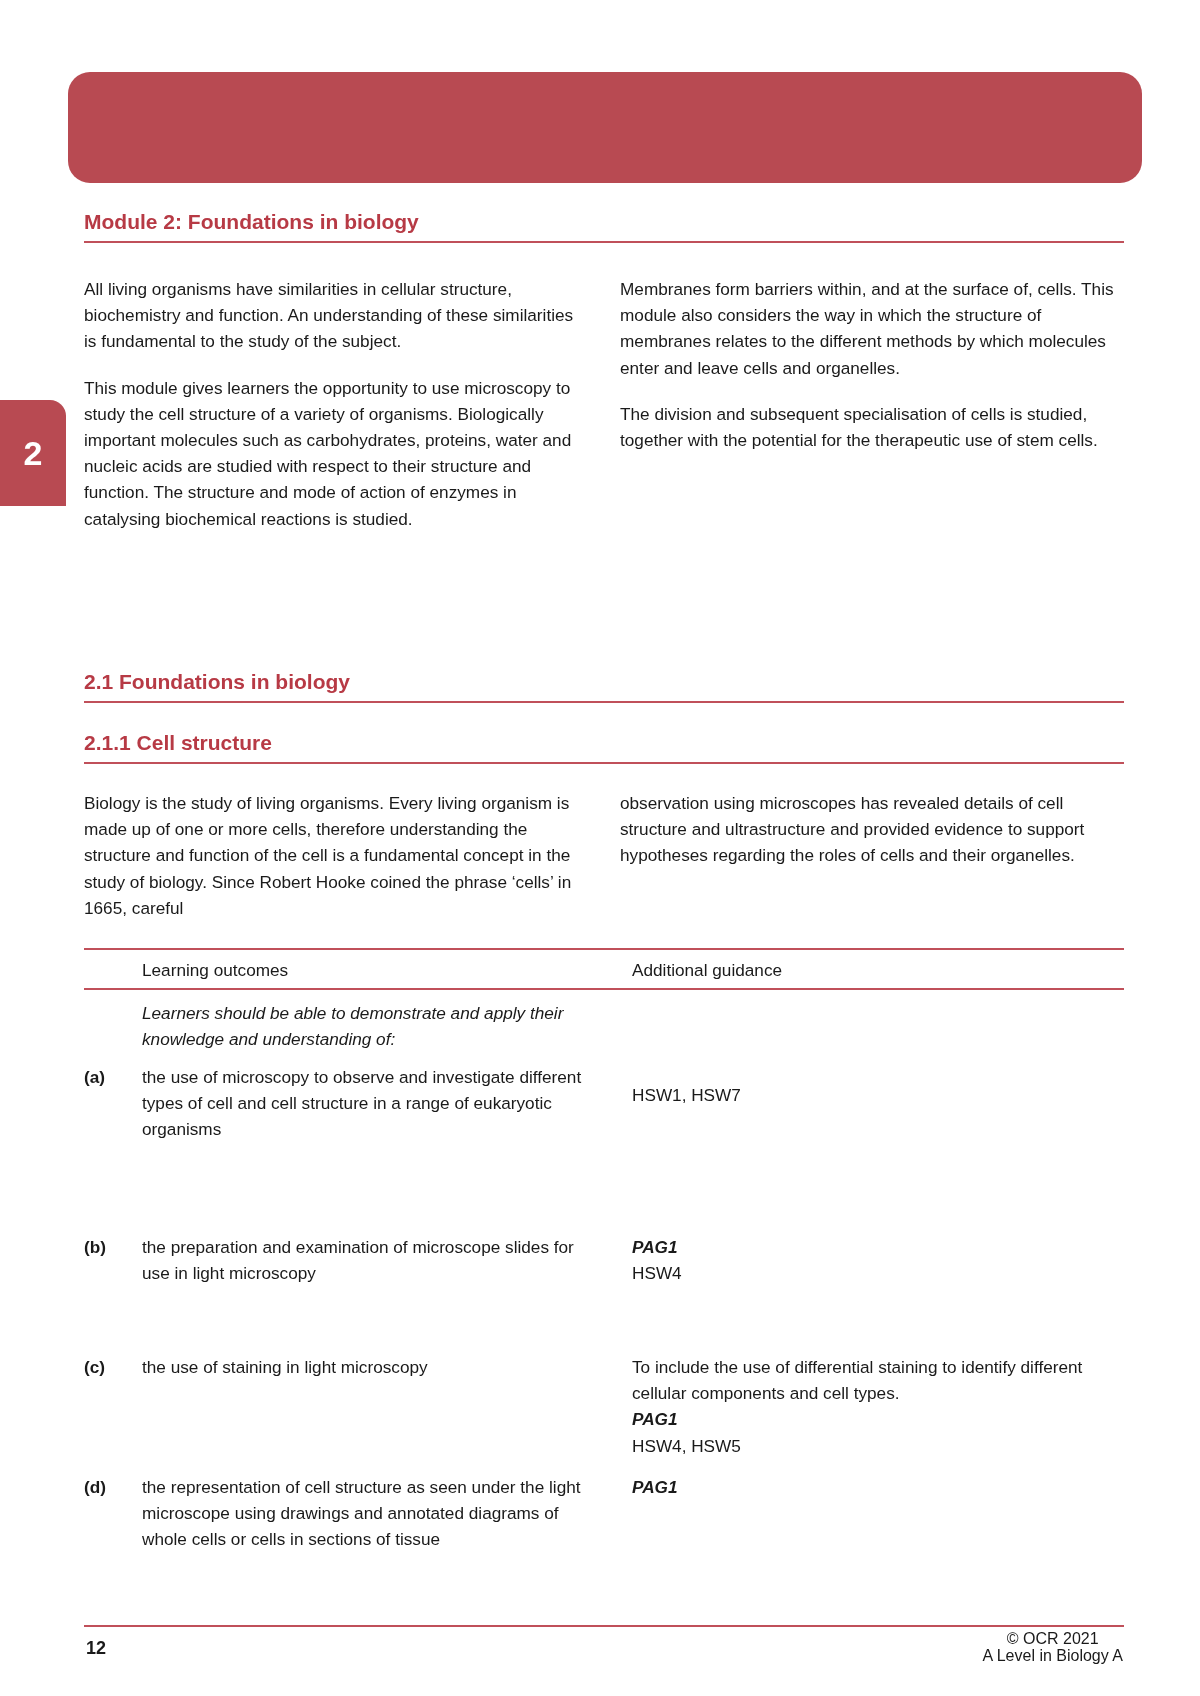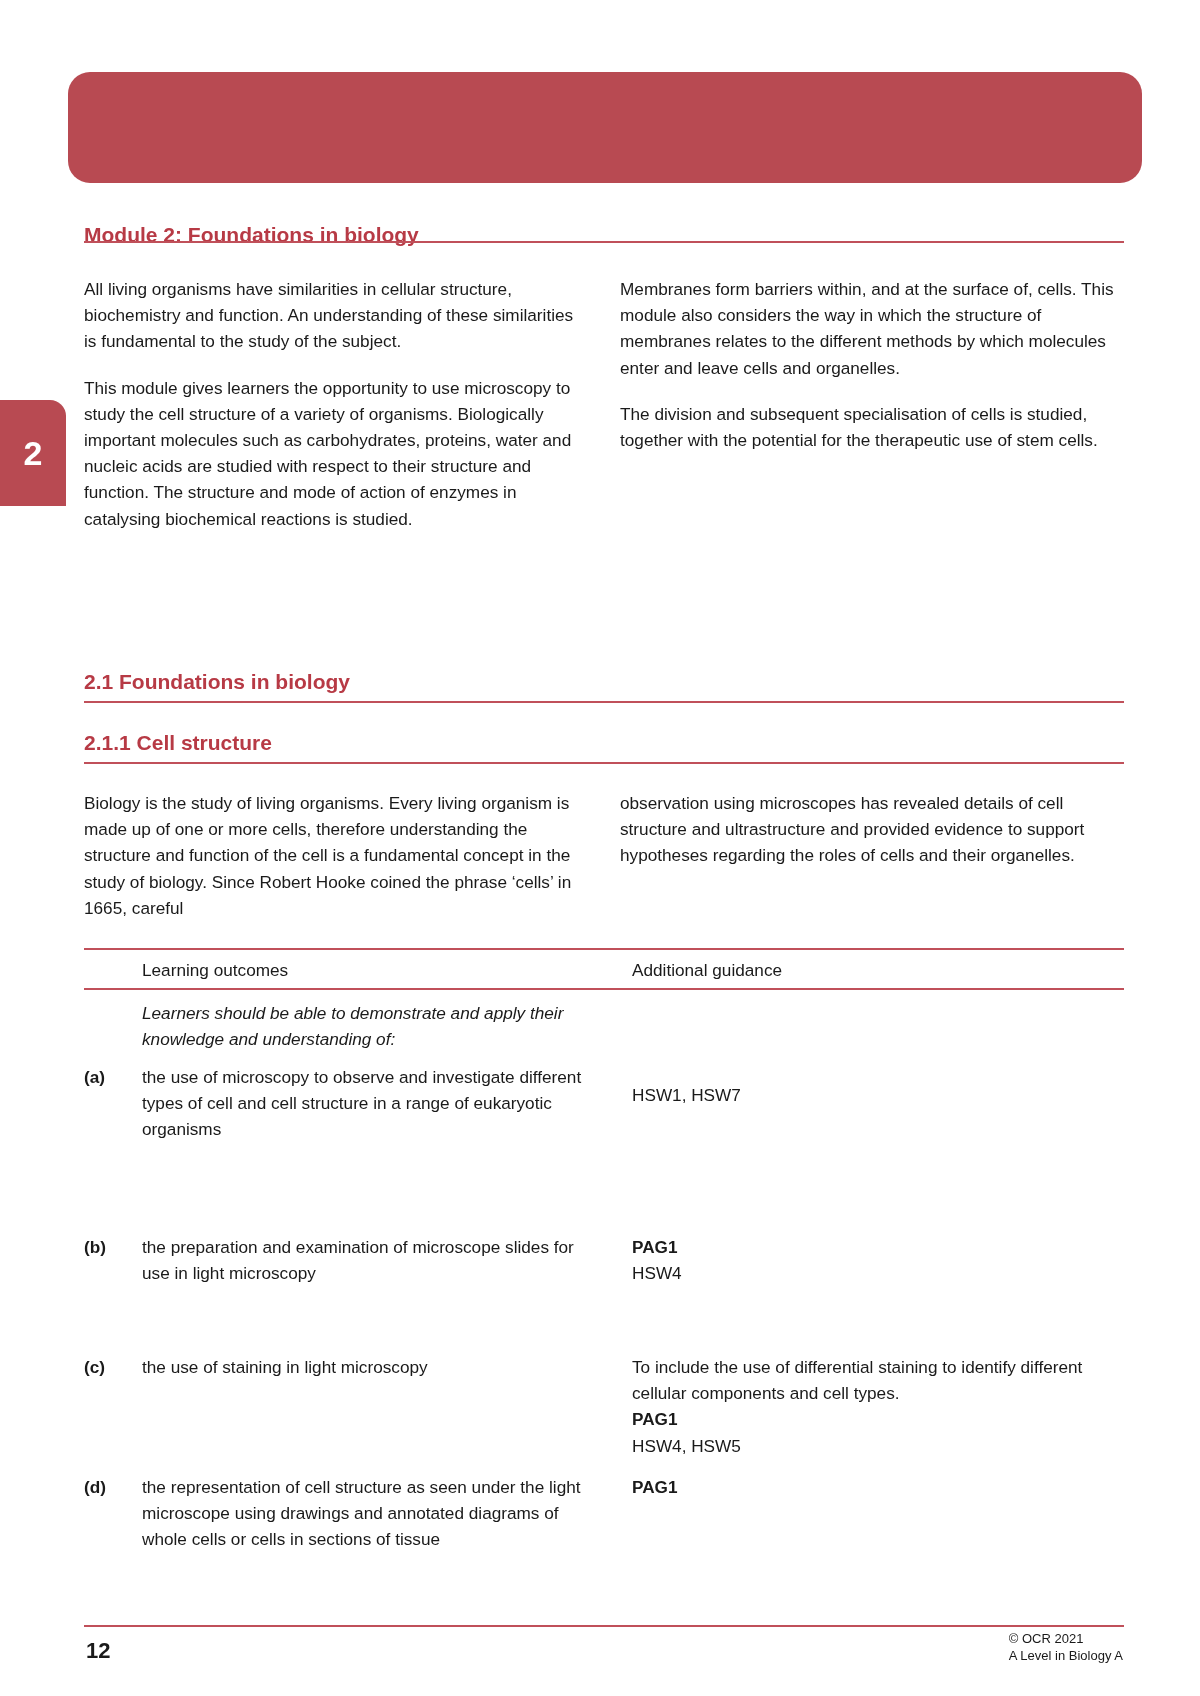--- a/index.html
+++ b/index.html
@@ -17,38 +17,38 @@
   .col p { margin: 8px 0 20px 0; }
   .left { left: 84px; }
   .right { left: 620px; width: 500px; }
   .table { position: absolute; left: 84px; width: 1040px; font-size: 17.2px; line-height: 26.2px; }
   .thead { position: absolute; top: 0; left: 0; width: 1040px; height: 38px; border-top: 2px solid #c0505a; border-bottom: 2px solid #c0505a; }
   .thead span { position: absolute; top: 7px; font-weight: normal; }
   .row { position: absolute; left: 0; width: 1040px; }
   .row .lbl { position: absolute; left: 0; font-weight: bold; }
   .row .lo { position: absolute; left: 58px; width: 440px; }
   .row .ag { position: absolute; left: 548px; width: 480px; }
-  .ag .b { font-weight: bold; display: block; }
+  .ag .b { font-weight: bold; display: block; font-style: italic; }
   .ag .n { display: block; }
   .ag .gap { display: block; height: 18px; }
   .intro-italic { position: absolute; left: 58px; width: 440px; font-style: italic; }
   .footer-rule { position: absolute; left: 84px; top: 1625px; width: 1040px; height: 2px; background: #c0505a; }
-  .page-num { position: absolute; left: 86px; top: 1638px; font-weight: bold; font-size: 22px; }
-  .footer-right { position: absolute; right: 77px; top: 1630px; text-align: left; font-size: 13px; line-height: 17px; }
+  .page-num { position: absolute; left: 86px; top: 1638px; font-weight: bold; font-size: 18px; }
+  .footer-right { position: absolute; right: 77px; top: 1630px; text-align: center; font-size: 16px; line-height: 17px; }
 </style>
 </head>
 <body>
 
 <div class="banner"></div>
 
 <div class="side-tab">
   <span>2</span>
 </div>
 
-<div class="h h1" style="top:210px;margin-top:13px;">Module 2: Foundations in biology</div>
+<div class="h h1" style="top:210px;">Module 2: Foundations in biology</div>
 <div class="rule" style="top:241px;"></div>
 
 <div class="col left" style="top:268px;">
   <p>All living organisms have similarities in cellular structure, biochemistry and function. An understanding of these similarities is fundamental to the study of the subject.</p>
   <p>This module gives learners the opportunity to use microscopy to study the cell structure of a variety of organisms. Biologically important molecules such as carbohydrates, proteins, water and nucleic acids are studied with respect to their structure and function. The structure and mode of action of enzymes in catalysing biochemical reactions is studied.</p>
 </div>
 <div class="col right" style="top:268px;">
   <p>Membranes form barriers within, and at the surface of, cells. This module also considers the way in which the structure of membranes relates to the different methods by which molecules enter and leave cells and organelles.</p>
   <p>The division and subsequent specialisation of cells is studied, together with the potential for the therapeutic use of stem cells.</p>
 </div>

